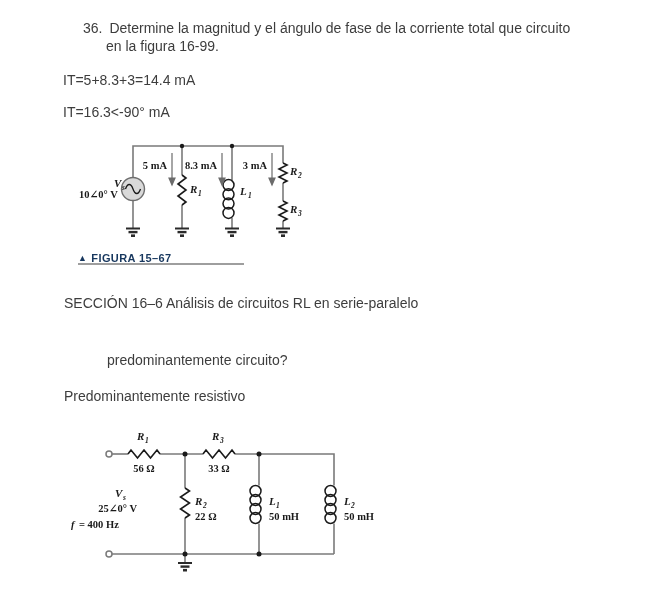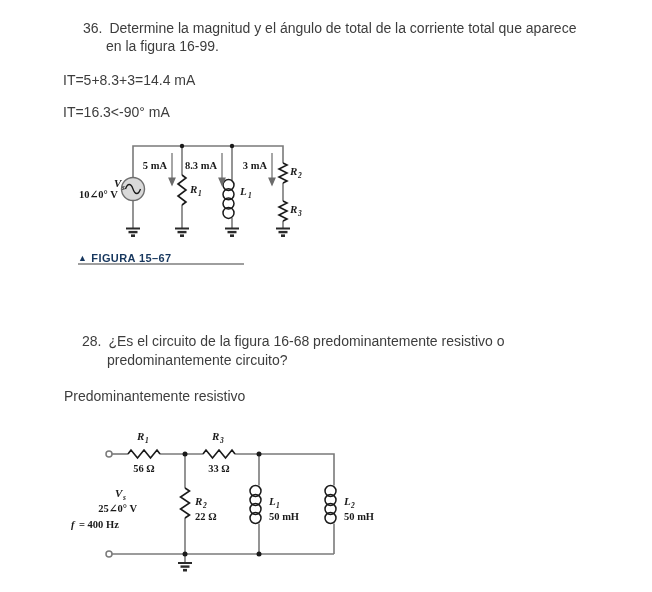--- a/index.html
+++ b/index.html
@@ -15,21 +15,21 @@
   svg text{font-family:"Liberation Serif","DejaVu Serif",serif;font-weight:700;fill:#1a1a1a;}
   .cvar{font-style:italic;font-size:11px;}
   .csub{font-style:italic;font-size:7.5px;}
   .cval{font-size:10.5px;}
 </style>
 </head>
 <body>
 
 <div id="page">
 
-  <div class="tline" style="left:83px;top:19px"><span>36.</span><span class="num-gap">Determine la magnitud y el ángulo de total de la corriente total que aparece</span></div>
+  <div class="tline" style="left:83px;top:19px"><span>36.</span><span class="num-gap">Determine la magnitud y el ángulo de fase de la corriente total que circuito</span></div>
   <div class="tline" style="left:106px;top:37px">en la figura 16-99.</div>
 
   <div class="tline" style="left:63px;top:71px">IT=5+8.3+3=14.4 mA</div>
   <div class="tline" style="left:63px;top:103px">IT=16.3&lt;-90° mA</div>
 
   <svg style="left:70px;top:135px" width="310" height="125" viewBox="0 0 310 125">
     <defs>
       <g id="gnd" stroke="#2a2a2a">
         <line x1="-7" y1="0" x2="7" y2="0" stroke-width="2"></line>
         <line x1="-4.5" y1="3.6" x2="4.5" y2="3.6" stroke-width="2.4"></line>
@@ -96,22 +96,22 @@
     <text class="csub" x="228" y="81">3</text>
 
     <text class="cvar" x="44" y="52">V</text>
     <text class="csub" x="52" y="55">s</text>
     <text class="cval" x="9" y="63">10∠0° V</text>
   </svg>
 
   <div class="figcap"><span class="tri">▲</span><span>FIGURA 15–67</span></div>
   <div class="cap-rule"></div>
 
+  <div class="tline" style="left:64px;top:294px">SECCIÓN 16–6 Análisis de circuitos RL en serie-paralelo</div>
 
-  <div class="tline" style="left:82px;top:332px"><span>28.</span><span class="num-gap">¿Es el circuito de la figura 16-68 predominantemente resistivo o</span></div>
   <div class="tline" style="left:107px;top:351px">predominantemente circuito?</div>
 
   <div class="tline" style="left:64px;top:387px">Predominantemente resistivo</div>
 
   <svg style="left:55px;top:415px" width="345" height="175" viewBox="0 0 345 175">
 
     <g stroke="#7a7a7a" stroke-width="1.6" fill="none">
       <path d="M57,39 H73"></path>
         <path d="M105,39 H148"></path>
       <path d="M180,39 H279 V70.5"></path>

